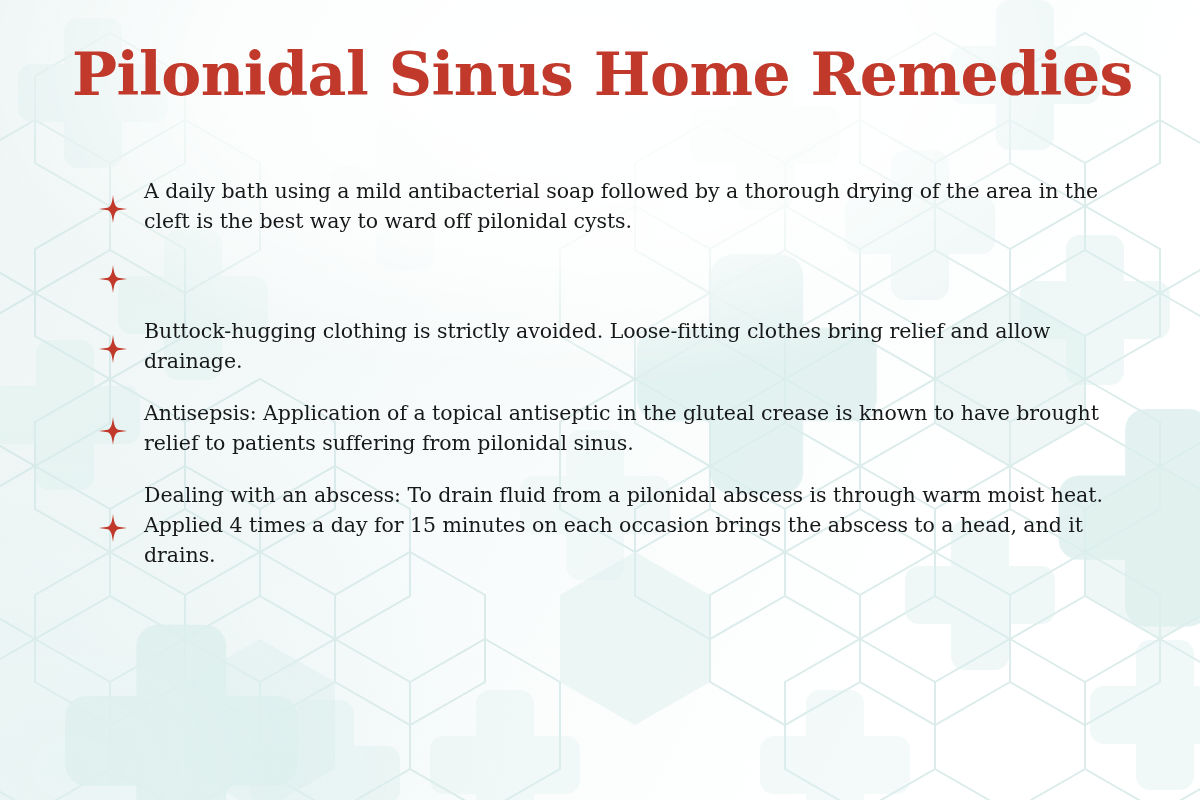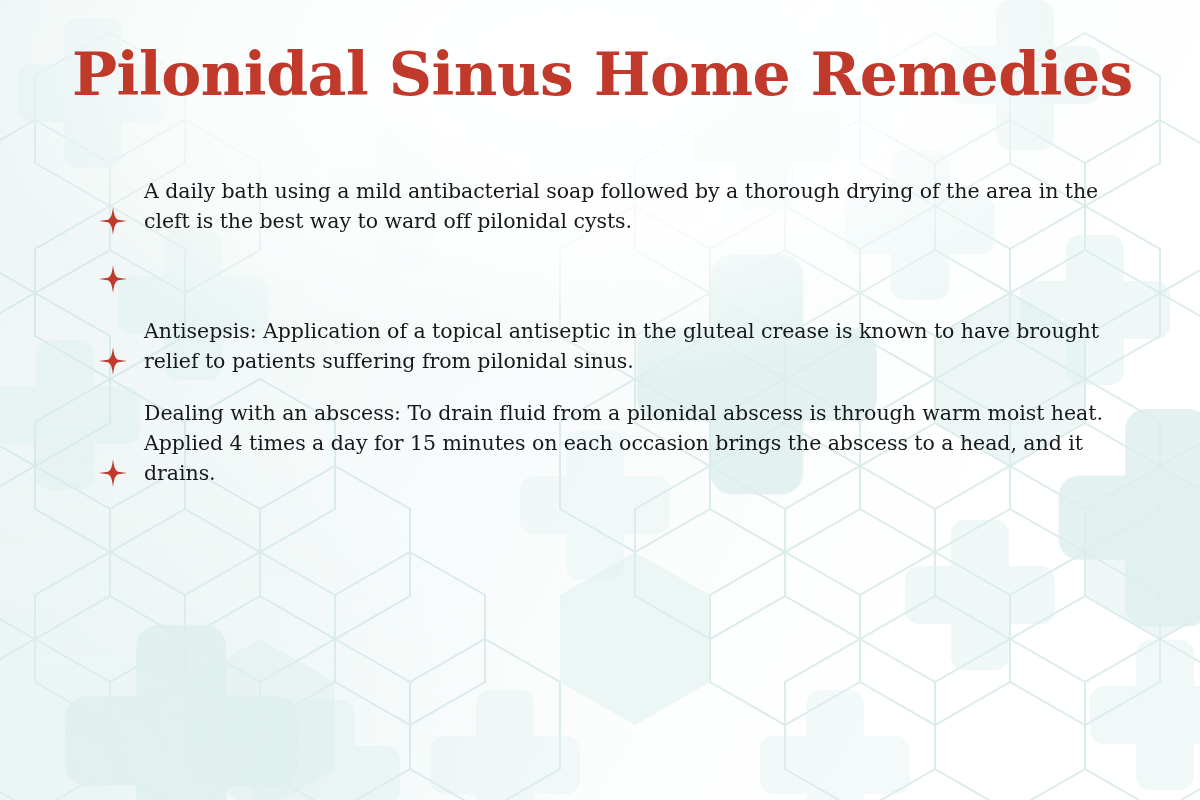--- a/index.html
+++ b/index.html
@@ -71,21 +71,21 @@
     left: 96px;
     top: 176px;
     width: 1060px;
     list-style: none;
     margin: 0;
     padding: 0;
   }
   .remedy-item {
     position: relative;
     display: flex;
-    align-items: flex-end;
+    align-items: center;
     margin-bottom: 22px;
   }
   .bullet-icon {
     flex: 0 0 auto;
     width: 34px;
     height: 30px;
     margin-top: 6px;
     display: block;
   }
   .remedy-text {
@@ -215,20 +215,26 @@
       </svg>
       <span class="remedy-text">A daily bath using a mild antibacterial soap followed by a thorough drying of the area in the cleft is the best way to ward off pilonidal cysts.</span>
     </li>
 
     <li class="remedy-item">
       <svg class="bullet-icon" viewBox="0 0 32 32" aria-hidden="true">
         <path d="M16 1 C17.1 10.4 18.6 13.5 21.5 14.6 L31 16 L21.5 17.4 C18.6 18.5 17.1 21.6 16 31 C14.9 21.6 13.4 18.5 10.5 17.4 L1 16 L10.5 14.6 C13.4 13.5 14.9 10.4 16 1 Z" fill="#c0392b"></path>
       </svg>
     </li>
 
+    <li class="remedy-item">
+      <svg class="bullet-icon" viewBox="0 0 32 32" aria-hidden="true">
+        <path d="M16 1 C17.1 10.4 18.6 13.5 21.5 14.6 L31 16 L21.5 17.4 C18.6 18.5 17.1 21.6 16 31 C14.9 21.6 13.4 18.5 10.5 17.4 L1 16 L10.5 14.6 C13.4 13.5 14.9 10.4 16 1 Z" fill="#c0392b"></path>
+      </svg>
+      <span class="remedy-text">Buttock-hugging clothing is strictly avoided. Loose-fitting clothes bring relief and allow drainage.</span>
+    </li>
 
 
     <li class="remedy-item">
       <svg class="bullet-icon" viewBox="0 0 32 32" aria-hidden="true">
         <path d="M16 1 C17.1 10.4 18.6 13.5 21.5 14.6 L31 16 L21.5 17.4 C18.6 18.5 17.1 21.6 16 31 C14.9 21.6 13.4 18.5 10.5 17.4 L1 16 L10.5 14.6 C13.4 13.5 14.9 10.4 16 1 Z" fill="#c0392b"></path>
       </svg>
       <span class="remedy-text">Antisepsis: Application of a topical antiseptic in the gluteal crease is known to have brought relief to patients suffering from pilonidal sinus.</span>
     </li>
 
     <li class="remedy-item">

